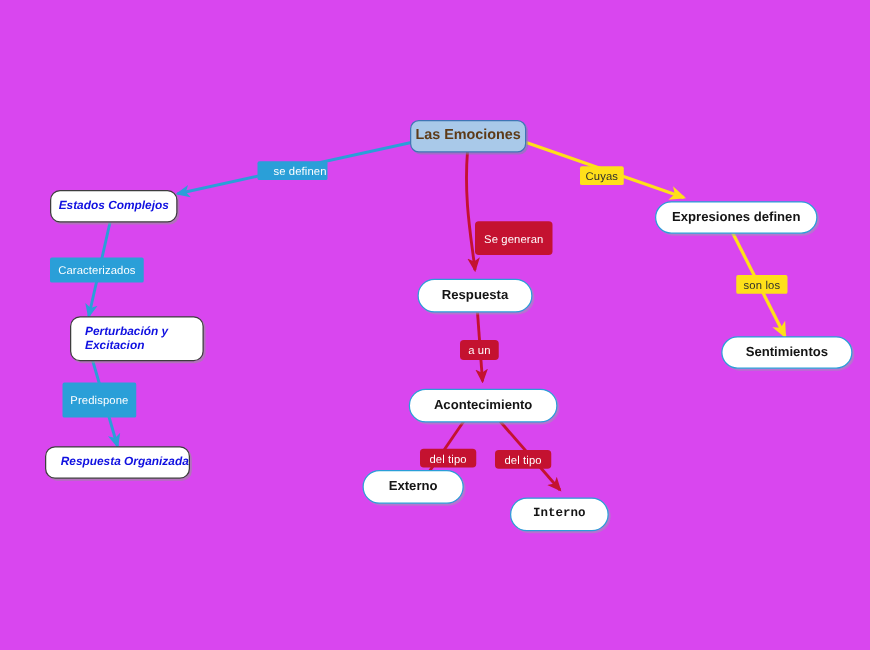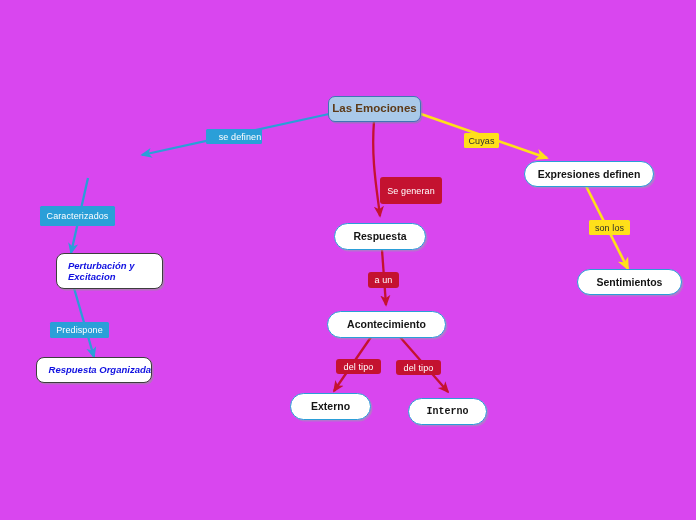--- a/index.html
+++ b/index.html
@@ -146,39 +146,42 @@
 
     <path d="M 421 114 L 547 158" stroke="#ffe01a" stroke-width="2.6" fill="none" marker-end="url(#ah-yellow)"></path>
 
     <path d="M 586 186 L 628 269" stroke="#ffe01a" stroke-width="2.6" fill="none" marker-end="url(#ah-yellow)"></path>
   </svg>
 
   <div class="node root" style="left:328px; top:96px; width:93px; height:26px;">
     <span>Las Emociones</span>
   </div>
 
+  <div class="node darkbox" style="left:40px; top:152px; width:102px; height:26px;">
+    <span>Estados Complejos</span>
+  </div>
 
   <div class="node darkbox leftalign" style="left:12px; top:253px; width:107px; height:36px;">
     <span>Perturbación y
 Excitacion</span>
   </div>
 
   <div class="node darkbox" style="left:36px; top:357px; width:116px; height:26px;justify-content:flex-end;">
     <span>Respuesta Organizada</span>
   </div>
 
   <div class="node bluebox pill" style="left:334px; top:223px; width:92px; height:27px;">
     <span>Respuesta</span>
   </div>
 
   <div class="node bluebox pill" style="left:327px; top:311px; width:119px; height:27px;">
     <span>Acontecimiento</span>
   </div>
 
-  <div class="node bluebox pill" style="left:290px; top:393px; width:81px; height:27px;justify-content:center;">
+  <div class="node bluebox pill" style="left:290px; top:376px; width:81px; height:27px;justify-content:center;">
     <span>Externo</span>
   </div>
 
   <div class="node bluebox pill mono" style="left:408px; top:398px; width:79px; height:27px;">
     <span>Interno</span>
   </div>
 
   <div class="node bluebox" style="left:524px; top:161px; width:130px; height:26px;">
     <span>Expresiones definen</span>
   </div>
@@ -188,21 +191,21 @@
   </div>
 
   <div class="elabel blue" style="left:206px; top:129px; width:56px; height:15px;padding-left:12px;">
     <span>se definen</span>
   </div>
 
   <div class="elabel blue" style="left:40px; top:206px; width:75px; height:20px;">
     <span>Caracterizados</span>
   </div>
 
-  <div class="elabel blue" style="left:50px; top:322px; width:59px; height:16px;">
+  <div class="elabel blue" style="left:50px; top:306px; width:59px; height:28px;">
     <span>Predispone</span>
   </div>
 
   <div class="elabel red" style="left:360px; top:177px; width:62px; height:27px;margin-left:20px;">
     <span>Se generan</span>
   </div>
 
   <div class="elabel red" style="left:368px; top:272px; width:31px; height:16px;">
     <span>a un</span>
   </div>

